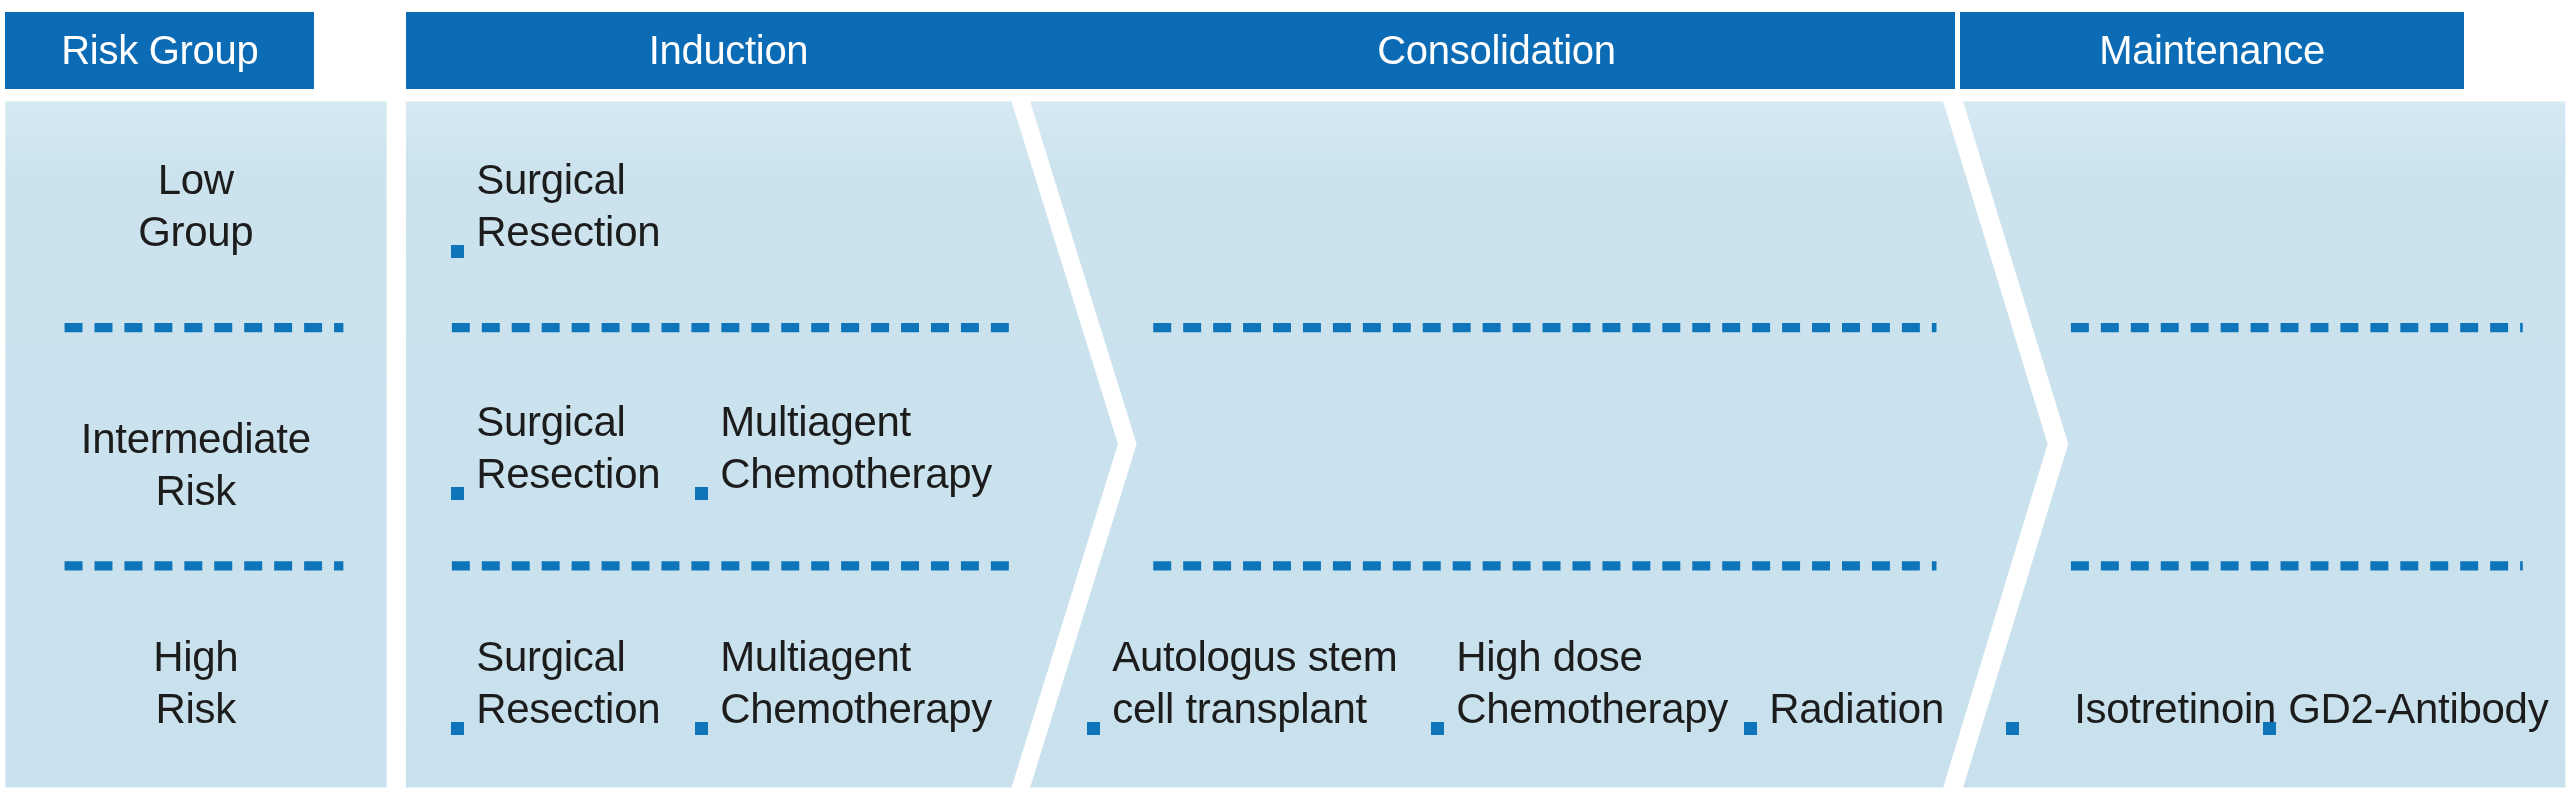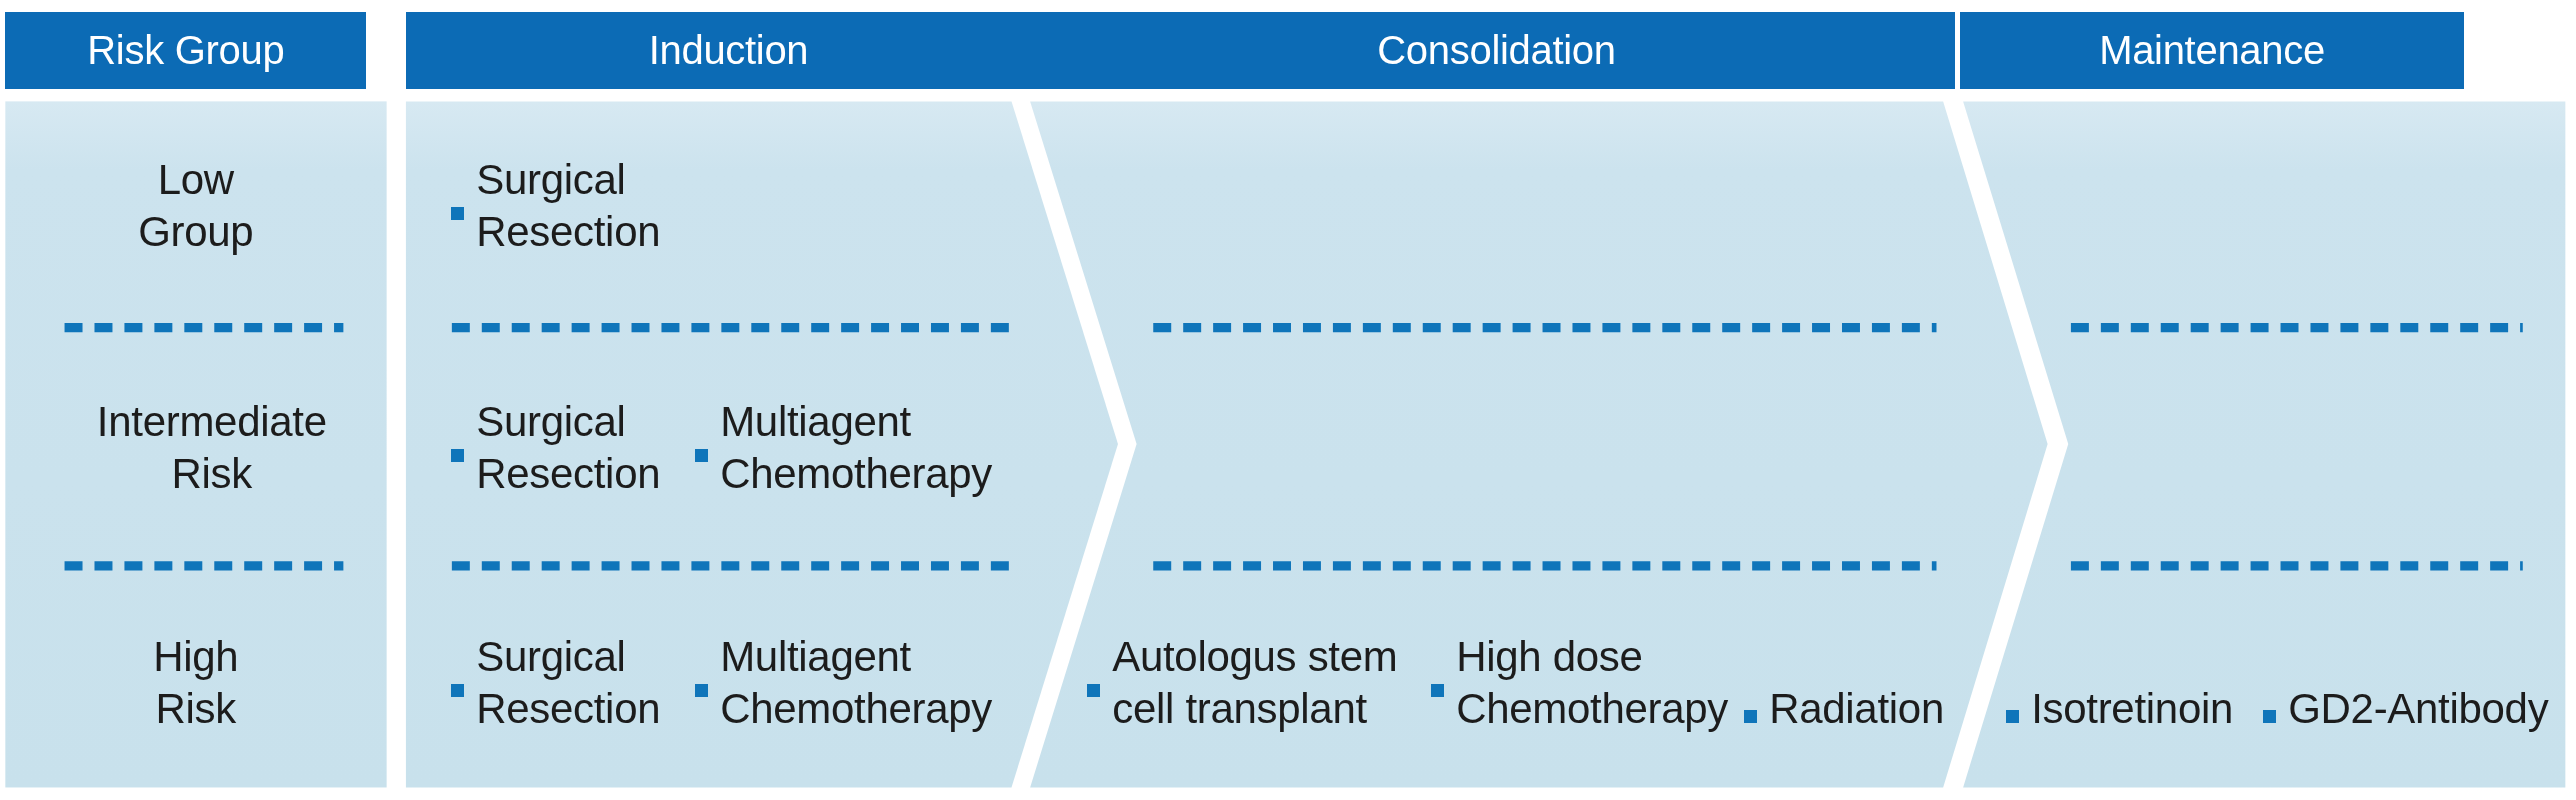--- a/index.html
+++ b/index.html
@@ -8,50 +8,50 @@
     font-family:"Liberation Sans",sans-serif;color:#1c1c1c;
   }
   svg.panels{position:absolute;left:0;top:0;width:2576px;height:801px;display:block;}
 
   
   .hdr{
     position:absolute;top:12px;height:77px;line-height:77px;
     background:#0c6bb5;color:#ffffff;text-align:center;
     font-size:40px;letter-spacing:-0.3px;
   }
-  .hdr-risk{left:5.3px;width:361px;}
+  .hdr-risk{left:5.3px;width:309px;}
   .hdr-induction{left:406px;width:645px;}
   .hdr-consolidation{left:1026px;width:917px;margin-left:12px;}
   .hdr-maintenance{left:1960px;width:504px;}
 
   
   .risk-label{
     position:absolute;left:5.3px;width:381px;text-align:center;
     font-size:42px;line-height:52px;letter-spacing:-0.3px;white-space:pre-line;
   }
-  .r1{top:154px;} .r2{top:396px;padding-left:16px;} .r3{top:631px;}
+  .r1{top:154px;} .r2{top:413px;} .r3{top:631px;}
 
   
-  .item{position:absolute;display:flex;align-items:center;}
+  .item{position:absolute;display:flex;align-items:flex-end;}
   .bullet{
     flex:0 0 auto;width:12.6px;height:12.6px;margin-top:14.6px;background:#0f75ba;display:inline-block;
   }
   .itxt{
     margin-left:12.6px;font-size:42px;line-height:52px;letter-spacing:-0.3px;white-space:pre-line;
   }
   
   .i-ind-low-1{left:451px;top:154px;}
   .i-ind-int-1{left:451px;top:396px;}
   .i-ind-int-2{left:695px;top:396px;}
   .i-ind-hi-1{left:451px;top:631px;}
   .i-ind-hi-2{left:695px;top:631px;}
   .i-con-hi-1{left:1087px;top:631px;}
   .i-con-hi-2{left:1431px;top:631px;}
   .i-con-hi-3{left:1744px;top:683px;}
-  .i-mnt-hi-1{left:2006px;top:683px;}
+  .i-mnt-hi-1{left:2006px;top:683px;gap:43px;}
   .i-mnt-hi-2{left:2263px;top:683px;}
 </style>
 </head>
 <body>
 
 <div class="stage">
 
   <svg class="panels" viewBox="0 0 3871 1203" aria-hidden="true">
     <defs>
       <linearGradient id="panelGrad" x1="0" y1="0" x2="0" y2="1">

